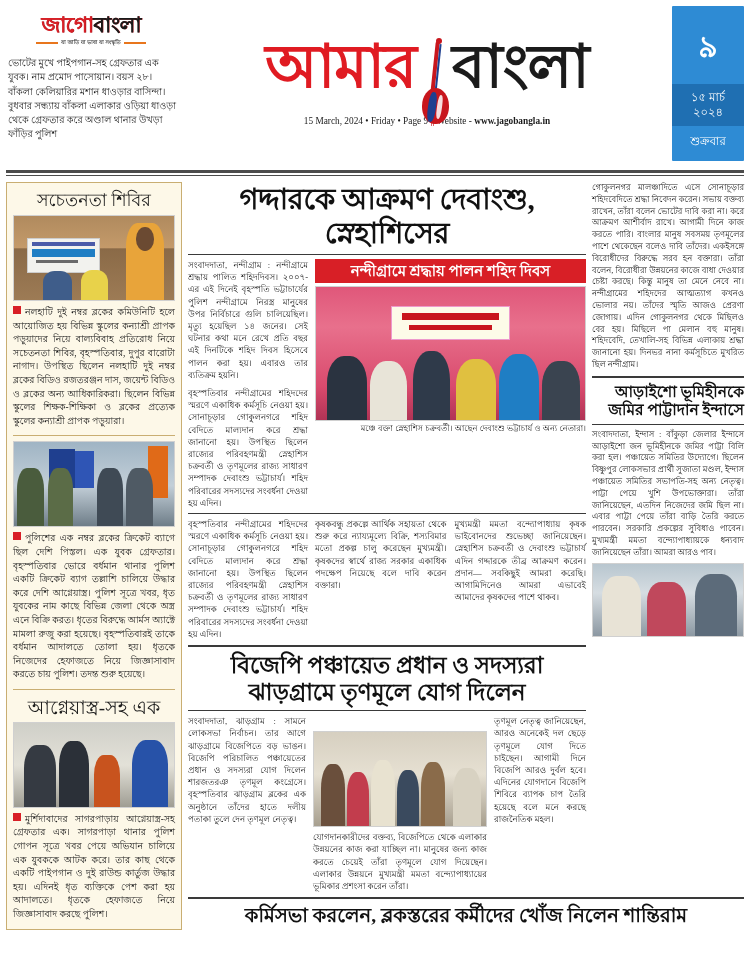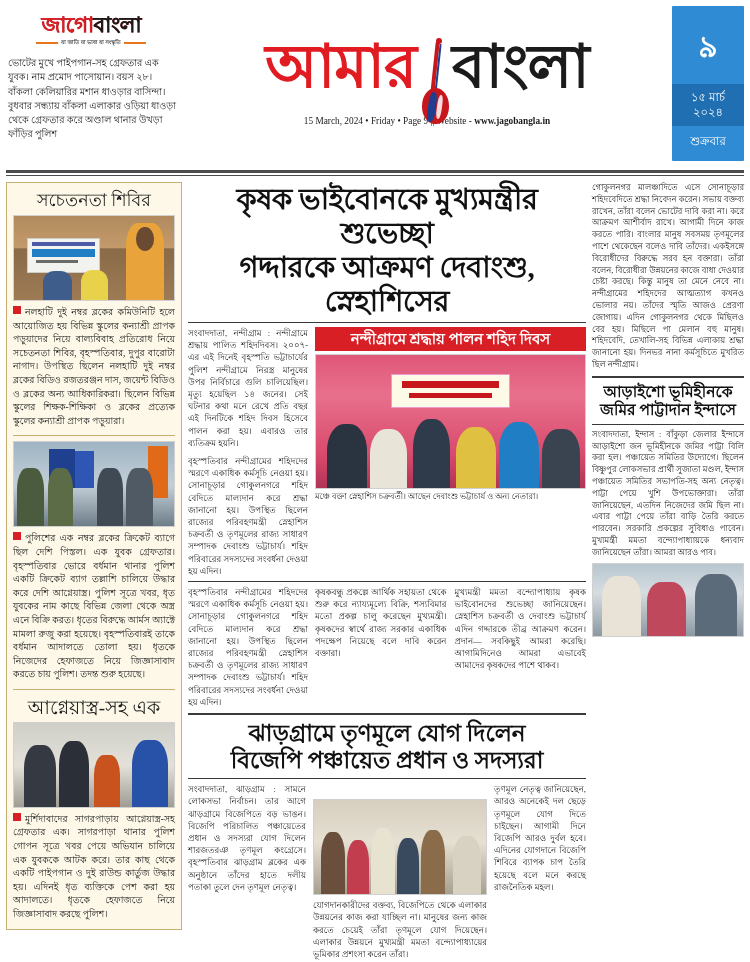--- a/index.html
+++ b/index.html
@@ -72,35 +72,35 @@
   .side-body { font-size:9.3px; line-height:13.6px; color:#1b1b1b; text-align:justify; margin-top:5px;
                font-family:"Liberation Serif", serif; }
   .redsq { display:inline-block; width:8px; height:8px; background:#d81f26; margin-right:4px; vertical-align:1px; }
   .side-sep { height:1px; background:#c9ae72; margin:7px 0 5px 0; }
 
   
   .hl-main { font-size:29px; line-height:34px; font-weight:bold; color:#111; text-align:center;
              letter-spacing:-0.3px; font-family:"Liberation Serif", serif; }
   .hl-2 { font-size:23px; line-height:27px; font-weight:bold; color:#111; text-align:center;
           font-family:"Liberation Serif", serif; }
-  .hl-3 { font-size:15.5px; line-height:18.5px; font-weight:bold; color:#111; text-align:center;
+  .hl-3 { font-size:15.5px; line-height:18.5px; font-weight:bold; color:#111; text-align:right;
           font-family:"Liberation Serif", serif; }
   .hl-bottom { font-size:19.5px; line-height:24px; font-weight:bold; color:#111; text-align:center;
                font-family:"Liberation Serif", serif; }
 
   .rule-thin { height:1px; background:#3a3a3a; margin:4px 0; }
   .rule-med  { height:2px; background:#3a3a3a; margin:5px 0; }
 
   .redbar { background:#d81f26; color:#fff; font-size:15px; line-height:20px; font-weight:bold;
             text-align:center; padding:2px 6px; font-family:"Liberation Serif", serif; }
 
   .body-txt { font-size:8.6px; line-height:12.2px; color:#1b1b1b; text-align:justify;
               font-family:"Liberation Serif", serif; }
-  .cap { font-size:8.2px; line-height:11px; color:#1b1b1b; text-align:left; padding:2px 0 3px 0;
-         font-family:Liberation Serif, serif; }
+  .cap { font-size:8.2px; line-height:11px; color:#1b1b1b; text-align:right; padding:2px 0 3px 0;
+         font-family:Liberation Sans, sans-serif; }
 
   .cols2 { column-count:2; column-gap:8px; }
 
   .photo { width:100%; position:relative; overflow:hidden; border:1px solid #d0d0d0; }
 
   
   .ph-camp { background:
       linear-gradient(180deg,#b08a5e 0%,#c49a6a 38%,#8a6a47 39%,#9d7b55 100%); }
   .ph-camp .banner { position:absolute; left:8%; top:26%; width:46%; height:42%; background:#f2f2ee; border:1px solid #ccc; }
   .ph-camp .banner .l1 { position:absolute; top:10%; left:6%; right:6%; height:12%; background:#4b5ba8; }
@@ -262,21 +262,20 @@
       </div>
     </div>
 
     <div style="flex:1; display:flex; flex-direction:column;">
 
       <div style="display:flex; gap:6px;">
 
         <div class="col-mid">
 
           <div>
-            <div class="hl-main">কৃষক ভাইবোনকে মুখ্যমন্ত্রীর শুভেচ্ছা</div>
             <div class="hl-main">গদ্দারকে আক্রমণ দেবাংশু, স্নেহাশিসের</div>
             <div class="rule-thin"></div>
 
             <div style="display:flex; gap:7px;">
               <div style="width:120px; flex:0 0 120px;">
                 <div class="body-txt">সংবাদদাতা, নন্দীগ্রাম : নন্দীগ্রামে শ্রদ্ধায় পালিত শহিদদিবস। ২০০৭-এর এই দিনেই বৃহস্পতি ভট্টাচার্যের পুলিশ নন্দীগ্রামে নিরস্ত্র মানুষের উপর নির্বিচারে গুলি চালিয়েছিল। মৃত্যু হয়েছিল ১৪ জনের। সেই ঘটনার কথা মনে রেখে প্রতি বছর এই দিনটিকে শহিদ দিবস হিসেবে পালন করা হয়। এবারও তার ব্যতিক্রম হয়নি।</div>
                 <div class="body-txt" style="margin-top:6px;">বৃহস্পতিবার নন্দীগ্রামের শহিদদের স্মরণে একাধিক কর্মসূচি নেওয়া হয়। সোনাচূড়ার গোকুলনগরে শহিদ বেদিতে মাল্যদান করে শ্রদ্ধা জানানো হয়। উপস্থিত ছিলেন রাজ্যের পরিবহণমন্ত্রী স্নেহাশিস চক্রবর্তী ও তৃণমূলের রাজ্য সাধারণ সম্পাদক দেবাংশু ভট্টাচার্য। শহিদ পরিবারের সদস্যদের সংবর্ধনা দেওয়া হয় এদিন।</div>
               </div>
               <div style="flex:1;">
                 <div class="redbar">নন্দীগ্রামে শ্রদ্ধায় পালন শহিদ দিবস</div>
@@ -304,22 +303,22 @@
               <div style="flex:1;" class="cols2">
                 <div class="body-txt">কৃষকবন্ধু প্রকল্পে আর্থিক সহায়তা থেকে শুরু করে ন্যায্যমূল্যে বিক্রি, শস্যবিমার মতো প্রকল্প চালু করেছেন মুখ্যমন্ত্রী। কৃষকদের স্বার্থে রাজ্য সরকার একাধিক পদক্ষেপ নিয়েছে বলে দাবি করেন বক্তারা।</div>
                 <div class="body-txt">মুখ্যমন্ত্রী মমতা বন্দ্যোপাধ্যায় কৃষক ভাইবোনদের শুভেচ্ছা জানিয়েছেন। স্নেহাশিস চক্রবর্তী ও দেবাংশু ভট্টাচার্য এদিন গদ্দারকে তীব্র আক্রমণ করেন। প্রদান— সবকিছুই আমরা করেছি। আগামিদিনেও আমরা এভাবেই আমাদের কৃষকদের পাশে থাকব।</div>
               </div>
             </div>
           </div>
 
           <div class="rule-med"></div>
 
           <div>
+            <div class="hl-2">বিজেপি পঞ্চায়েত প্রধান ও সদস্যরা</div>
             <div class="hl-2">ঝাড়গ্রামে তৃণমূলে যোগ দিলেন</div>
-            <div class="hl-2">বিজেপি পঞ্চায়েত প্রধান ও সদস্যরা</div>
             <div class="rule-thin"></div>
             <div style="display:flex; gap:7px;">
               <div style="width:118px; flex:0 0 118px;">
                 <div class="body-txt">সংবাদদাতা, ঝাড়গ্রাম : সামনে লোকসভা নির্বাচন। তার আগে ঝাড়গ্রামে বিজেপিতে বড় ভাঙন। বিজেপি পরিচালিত পঞ্চায়েতের প্রধান ও সদস্যরা যোগ দিলেন শারজতরঞ তৃণমূল কংগ্রেসে। বৃহস্পতিবার ঝাড়গ্রাম ব্লকের এক অনুষ্ঠানে তাঁদের হাতে দলীয় পতাকা তুলে দেন তৃণমূল নেতৃত্ব।</div>
               </div>
               <div style="flex:1;margin-top:16px;">
                 <div class="photo ph-join" style="height:96px;">
                   <span class="r1"></span>
                     <span class="r2"></span>
                     <span class="r3"></span>

